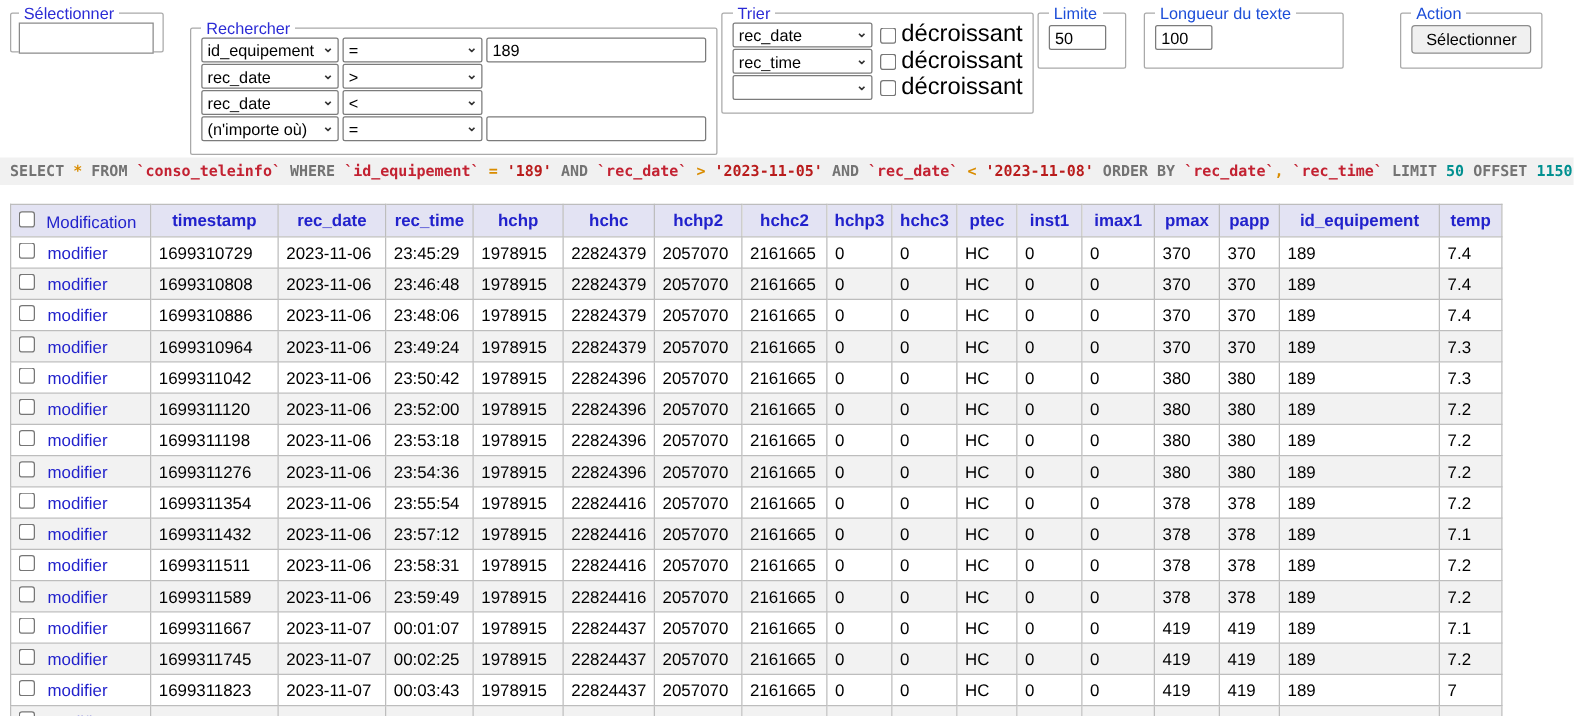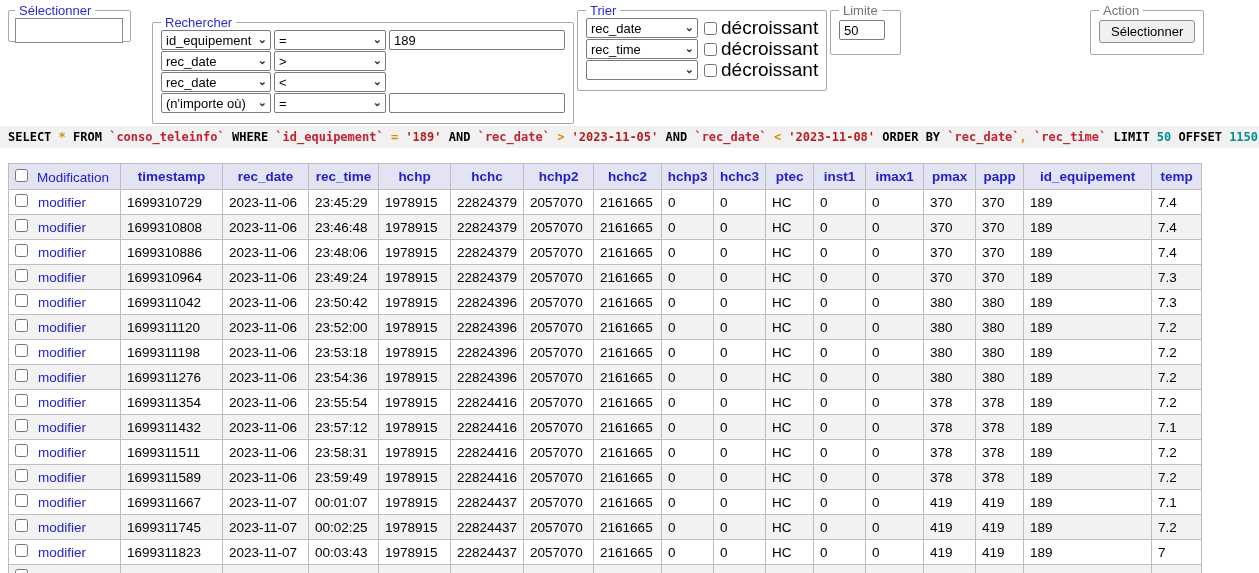--- a/index.html
+++ b/index.html
@@ -4,28 +4,28 @@
 <style>
   *{box-sizing:border-box}
   body{margin:0;background:#fff}
   .page{position:relative;width:1259px;height:573px;overflow:hidden;background:#fff;
         font-family:"Liberation Sans",sans-serif;font-size:13px;color:#000}
 
   
   .fs{position:absolute;border:1px solid #a9a9a9;border-radius:2px;margin:0;padding:1px 8px 4px;background:#fff}
   .fs legend{font-size:13px;padding:0 4px;line-height:13px}
   .lg-blue{color:#2b2bd5}
-  .lg-black{color:#737373}
+  .lg-black{color:#1d4ed8}
   .fs-selectionner{left:8px;top:4px;width:123px;height:38px;padding:1px 6px 4px}
   .emptysel{width:108px;height:25px;border:1px solid #8a8a8a;background:#fff}
   .fs-rechercher{left:152px;top:16px;width:414px;height:108px}
   .fs-trier{left:577px;top:4px;width:241px;height:87px}
   .fs-limite{left:830px;top:4px;width:71px;height:51px}
   .fs-longueur{left:915px;top:4px;width:160px;height:51px}
-  .fs-action{left:1090px;top:4px;width:114px;height:51px}
+  .fs-action{left:1120px;top:4px;width:114px;height:51px}
 
   .crow{display:flex;gap:3px;height:20px;margin-bottom:1px}
   .trow{display:flex;align-items:center;height:20px;margin-bottom:1px}
 
   .selwrap{position:relative;display:inline-block;height:20px}
   .selwrap select{width:100%;height:100%;border:1px solid #7b7b7b;border-radius:2px;background:#fff;
     font:13px "Liberation Sans",sans-serif;padding:0 16px 0 4px;color:#000;
     appearance:none;-webkit-appearance:none;-moz-appearance:none}
   .chev{position:absolute;right:4px;top:50%;transform:translateY(-55%);font-size:11px;font-weight:bold;
         color:#333;pointer-events:none;line-height:1}
@@ -38,21 +38,21 @@
   .trow input[type=checkbox]{margin-left:6px}
   .desc-label{font-size:19px;margin-left:4px}
 
   .btn{font:13px "Liberation Sans",sans-serif;padding:3px 11px;margin-top:2px;border:1px solid #8d8d8d;
        border-radius:3px;background:#f0f0f0;color:#000}
 
   
   .sqlrow{position:absolute;left:0;top:126px;display:flex;align-items:center;white-space:nowrap;width:100%}
   .sqlbg{background:#f1f1f1;padding:4px 6px 4px 8px;font:bold 12px "DejaVu Sans Mono","Liberation Mono",monospace}
   .tk{white-space:pre}
-  .tk.kw{color:#000000}
+  .tk.kw{color:#737373}
   .tk.id{color:#c32232}
   .tk.str{color:#b91c1c}
   .tk.op{color:#d98c00}
   .tk.num{color:#009090}
 
   
   .grid{position:absolute;left:8px;top:163px;border-collapse:collapse;table-layout:fixed}
   .grid th,.grid td{border:1px solid #bdbdbd;overflow:hidden;white-space:nowrap}
   .grid th{background:#e3e3f3;height:26px;padding:2px 4px;font-size:13.5px;font-weight:bold;text-align:center}
   .grid th a{color:#2222cc;text-decoration:none}
@@ -116,20 +116,24 @@
           <span class="desc-label">décroissant</span>
         </div>
       </div>
   </fieldset>
 
   <fieldset class="fs fs-limite">
     <legend class="lg-black">Limite</legend>
     <input class="tin w-num" value="50" style="">
   </fieldset>
 
+  <fieldset class="fs fs-longueur">
+    <legend class="lg-black">Longueur du texte</legend>
+    <input class="tin w-num" value="100" style="">
+  </fieldset>
 
   <fieldset class="fs fs-action">
     <legend class="lg-black">Action</legend>
     <button class="btn">Sélectionner</button>
   </fieldset>
 
   <div class="sqlrow">
     <div class="sqlbg">
       <span id="sql-code"><span class="tk kw">SELECT </span><span class="tk op">* </span><span class="tk kw">FROM </span><span class="tk id">`conso_teleinfo` </span><span class="tk kw">WHERE </span><span class="tk id">`id_equipement` </span><span class="tk op">= </span><span class="tk str">'189' </span><span class="tk kw">AND </span><span class="tk id">`rec_date` </span><span class="tk op">&gt; </span><span class="tk str">'2023-11-05' </span><span class="tk kw">AND </span><span class="tk id">`rec_date` </span><span class="tk op">&lt; </span><span class="tk str">'2023-11-08' </span><span class="tk kw">ORDER BY </span><span class="tk id">`rec_date`</span><span class="tk op">, </span><span class="tk id">`rec_time` </span><span class="tk kw">LIMIT </span><span class="tk num">50 </span><span class="tk kw">OFFSET </span><span class="tk num">1150</span></span>
     </div>

